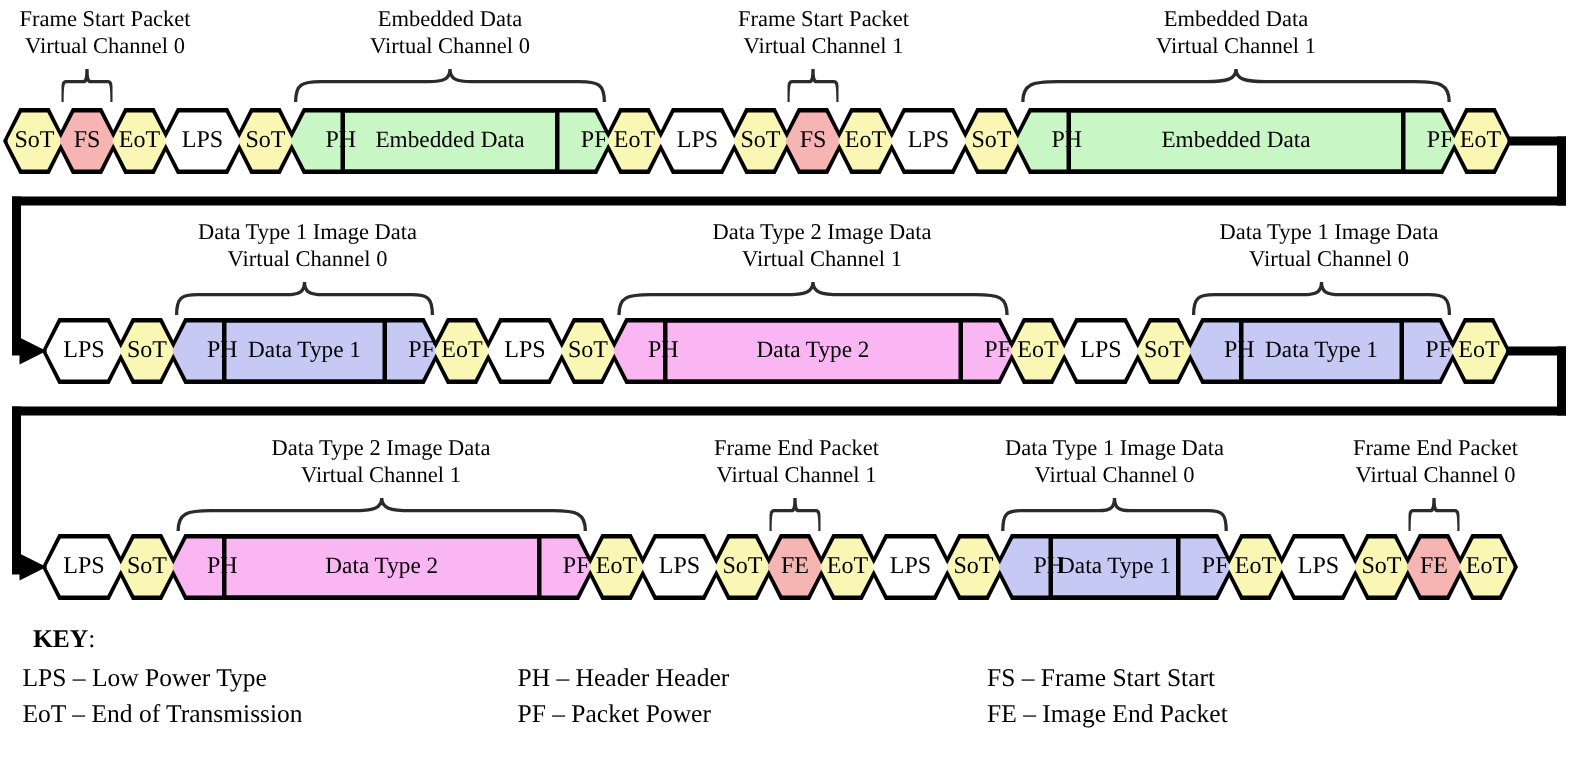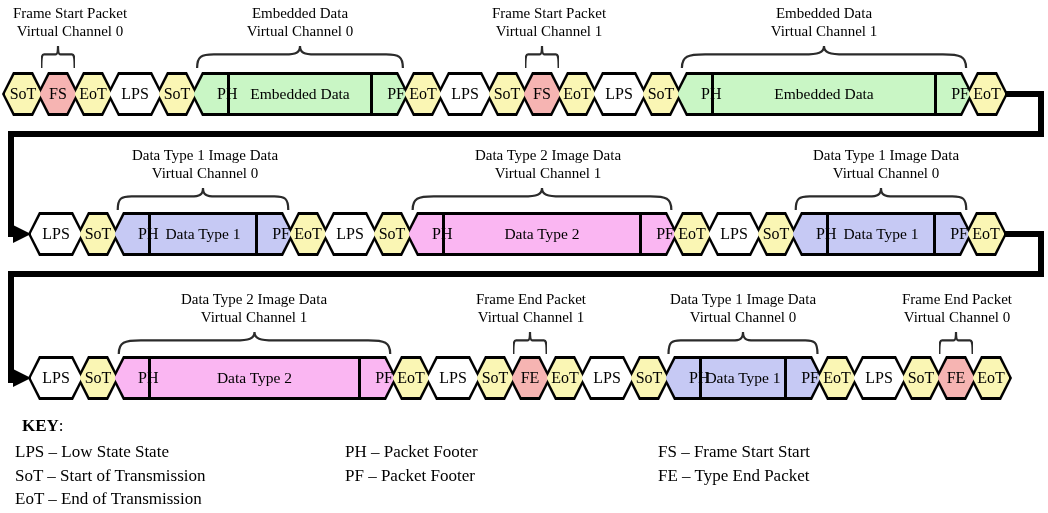--- a/index.html
+++ b/index.html
@@ -325,26 +325,25 @@
     <div class="seg t-sync" style="width:42px">
         <span>FE</span>
       </div>
     <div class="seg t-trans" style="width:42px">
         <span>EoT</span>
       </div>
   </div>
 
   <div class="key-title"><b>KEY</b><span>:</span></div>
   <div class="key-col kc1">
-    <div>LPS – Low State State</div>
-    <div>SoT – Start of Transmission</div>
+    <div>LPS – Low Power Type</div>
     <div>EoT – End of Transmission</div>
   </div>
   <div class="key-col kc2">
-    <div>PH – Packet Footer</div>
-    <div>PF – Packet Footer</div>
+    <div>PH – Header Header</div>
+    <div>PF – Packet Power</div>
   </div>
   <div class="key-col kc3">
     <div>FS – Frame Start Start</div>
-    <div>FE – Type End Packet</div>
+    <div>FE – Image End Packet</div>
   </div>
 
 </div>
 
 </body></html>

